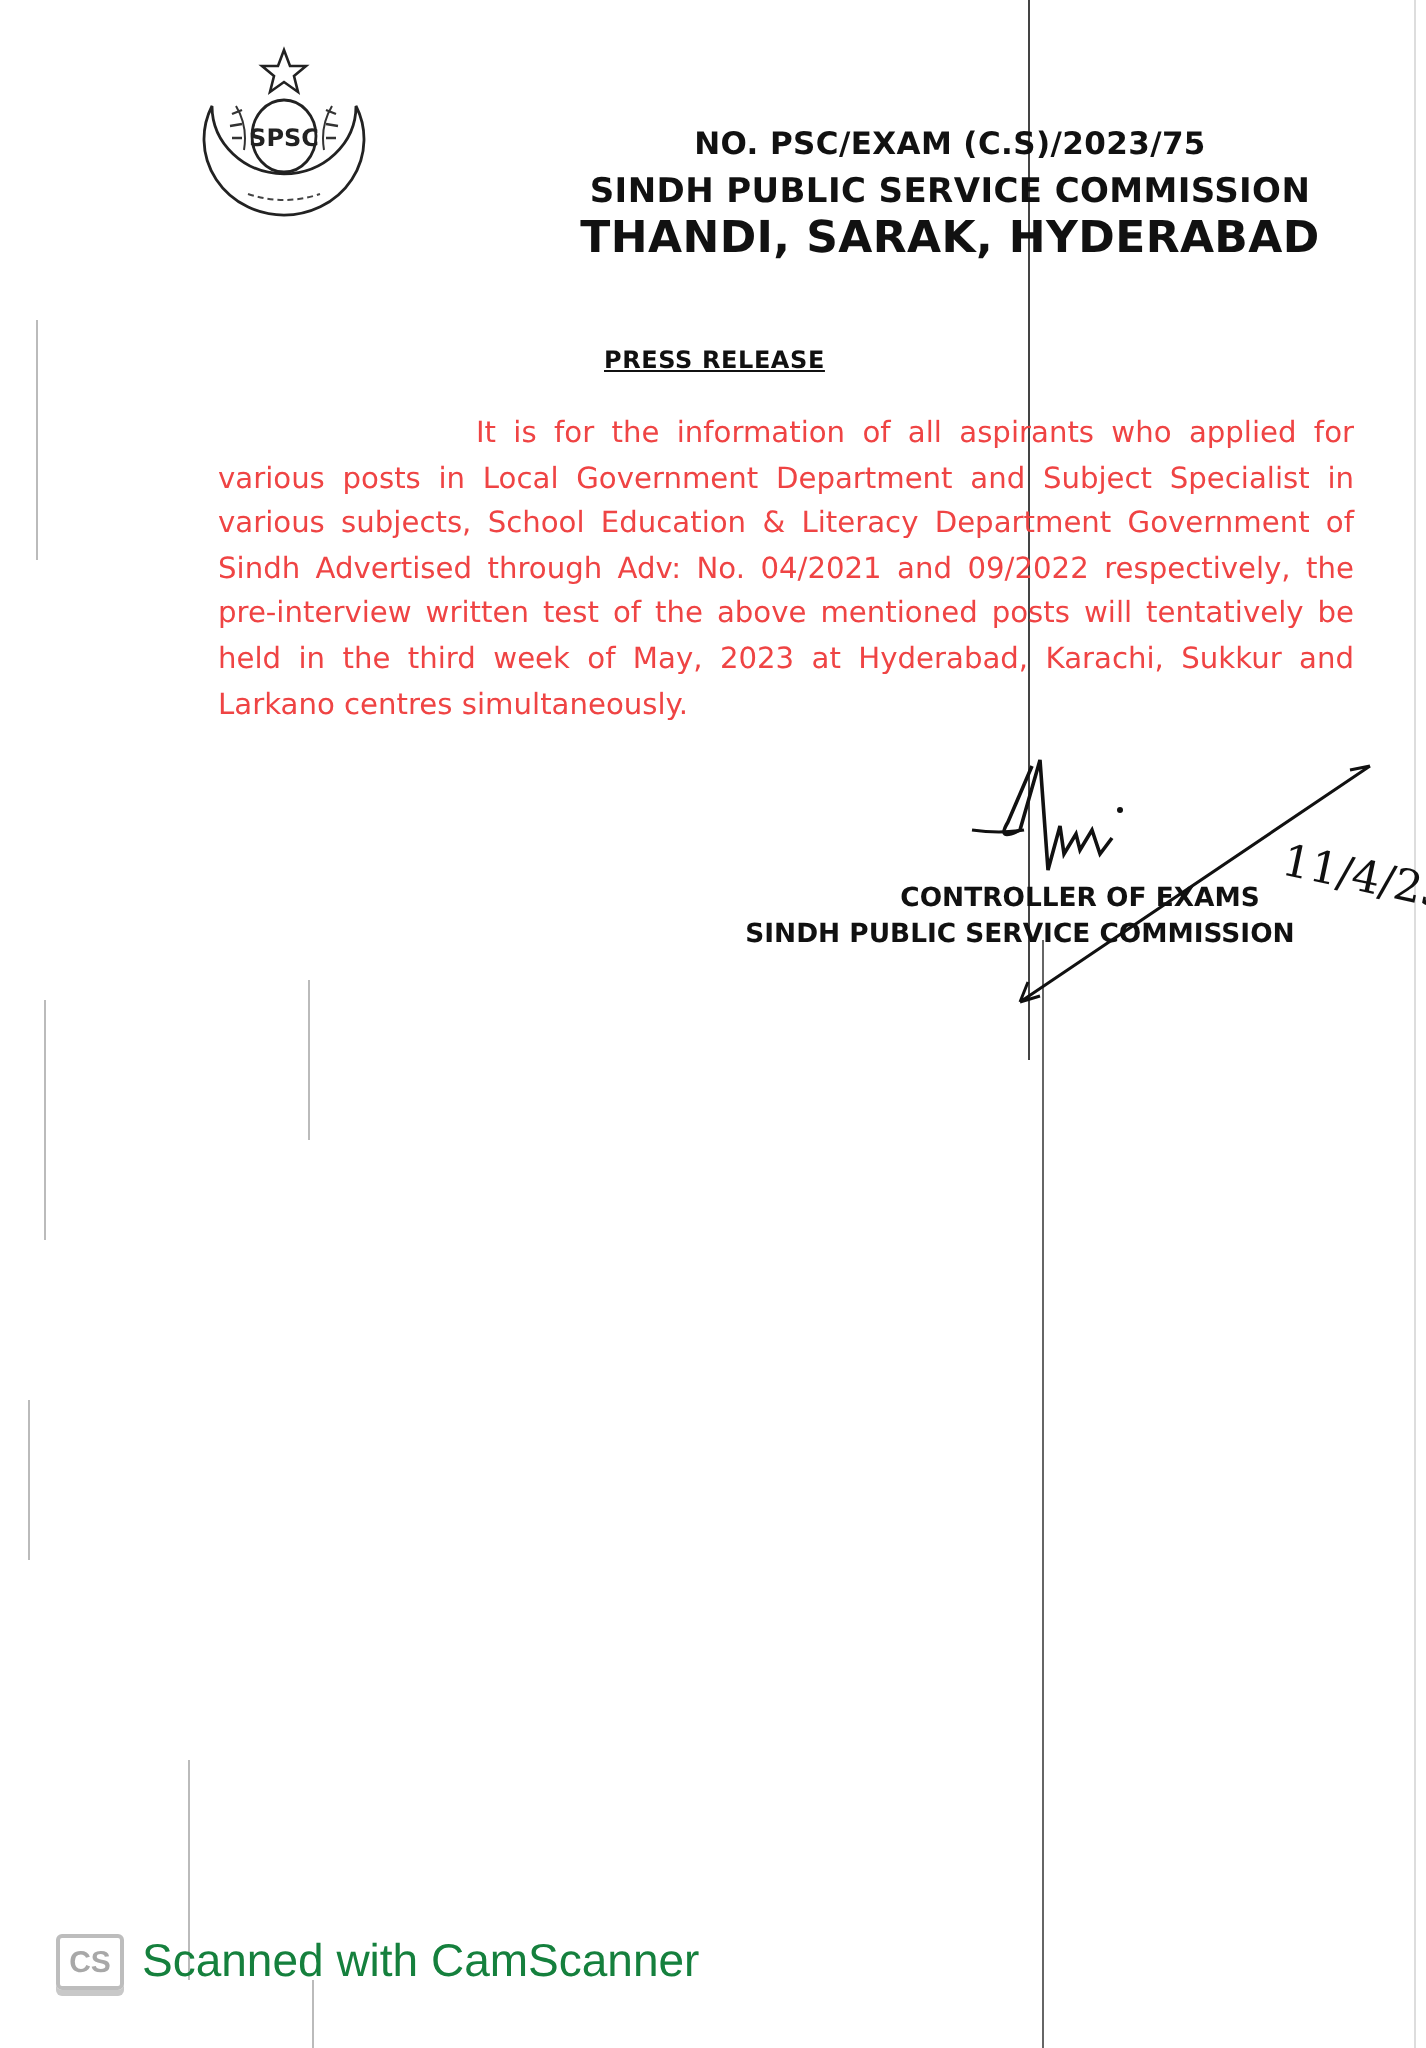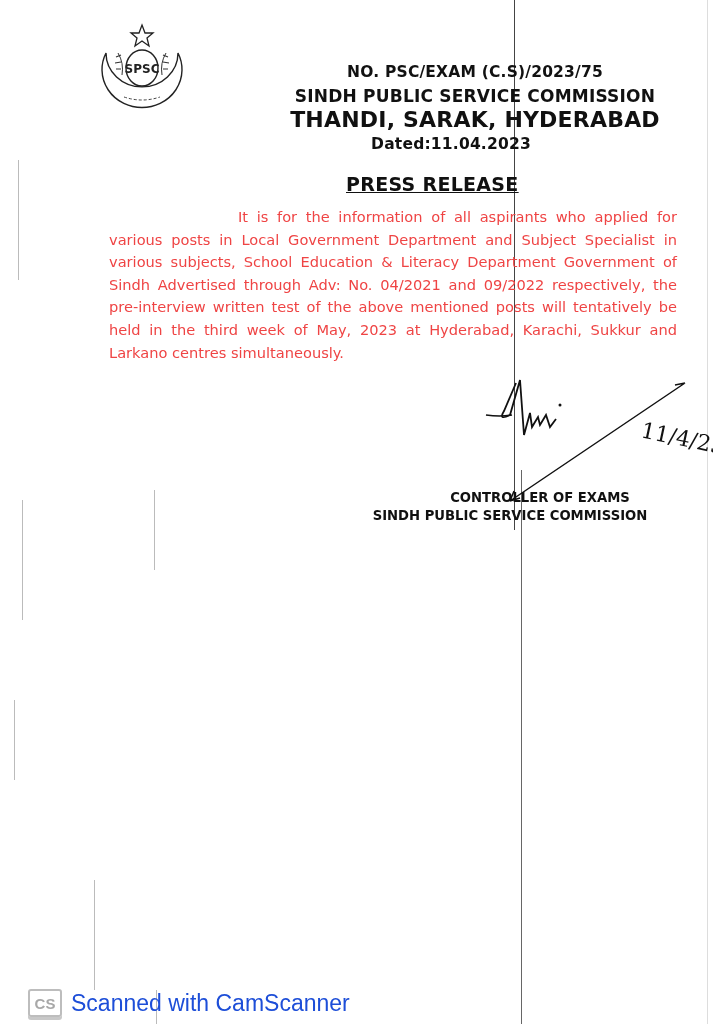--- a/index.html
+++ b/index.html
@@ -10,36 +10,36 @@
   }
   .scanline { position: absolute; background: #444; width: 1px; }
   .faint { background: #bbb; }
   .logo { position: absolute; left: 96px; top: 23px; width: 92px; height: 88px; }
   .header { position: absolute; left: 270px; top: 36px; width: 410px; text-align: center; font-weight: bold; margin-top: 24px; }
   .header .l { font-size: 16.5px; line-height: 24px; letter-spacing: 0.2px; }
   .header .l1 { font-size: 15.5px; }
   .header .l2 { font-size: 17px; }
   .header .l3 { font-size: 22px; }
   .header .l4 { font-size: 15.5px; padding-right: 48px; }
-  .title { position: absolute; left: 302px; top: 173px; font-weight: bold; font-size: 19px; text-decoration: underline; letter-spacing: 0.3px; margin-left: 44px; }
+  .title { position: absolute; left: 302px; top: 173px; font-weight: bold; font-size: 12px; text-decoration: underline; letter-spacing: 0.3px; }
   .body-text {
     position: absolute; left: 109px; top: 206px; width: 568px;
     font-size: 14.6px; line-height: 22.6px; text-align: justify; text-align-last: left;
     text-indent: 129px; color: #ef4444;
   }
   .sig { position: absolute; left: 480px; top: 375px; width: 240px; height: 140px; }
-  .ctrl { position: absolute; top: 441px; width: 400px; left: 310px; text-align: center; font-weight: bold; font-size: 13.2px; line-height: 18px; margin-top: 48px; }
+  .ctrl { position: absolute; top: 441px; width: 400px; left: 310px; text-align: center; font-weight: bold; font-size: 13.2px; line-height: 18px; }
   .ctrl .c1 { padding-left: 60px; }
-  .footer { position: absolute; left: 28px; top: 967px; display: flex; align-items: flex-end; }
+  .footer { position: absolute; left: 28px; top: 967px; display: flex; align-items: flex-start; }
   .cs-badge {
     width: 30px; height: 24px; border: 2px solid #bdbdbd; border-radius: 3px;
     color: #a8a8a8; font-weight: bold; font-size: 15px; display: flex; align-items: center; justify-content: center;
     box-shadow: 0 3px 0 #c8c8c8; font-family: "Liberation Sans", sans-serif;
   }
-  .cs-text { margin-left: 9px; font-size: 23px; color: #1d4ed8; font-family: "Liberation Sans", sans-serif; margin-top: 23px; }
+  .cs-text { margin-left: 9px; font-size: 23px; color: #15803d; font-family: "Liberation Sans", sans-serif; }
 </style>
 </head>
 <body>
 
 <div class="scanline" style="left:514px; top:0; height:530px;"></div>
 <div class="scanline" style="left:521px; top:470px; height:560px; background:#666;"></div>
 <div class="scanline faint" style="left:18px; top:160px; height:120px;"></div>
 <div class="scanline faint" style="left:22px; top:500px; height:120px;"></div>
 <div class="scanline faint" style="left:14px; top:700px; height:80px;"></div>
 <div class="scanline faint" style="left:94px; top:880px; height:110px;"></div>
@@ -56,21 +56,20 @@
     <path d="M22,30 q6,10 4,22 M70,30 q-6,10 -4,22" fill="none" stroke="#333" stroke-width="1"></path>
     <path d="M20,34 l5,-2 M19,40 l6,-1 M20,46 l5,0 M72,34 l-5,-2 M73,40 l-6,-1 M72,46 l-5,0" stroke="#333" stroke-width="1.2"></path>
     <path d="M28,74 q18,6 36,0" fill="none" stroke="#444" stroke-width="1" stroke-dasharray="3,2"></path>
   </svg>
 </div>
 
 <div class="header">
   <div class="l l1">NO. PSC/EXAM (C.S)/2023/75</div>
   <div class="l l2">SINDH PUBLIC SERVICE COMMISSION</div>
   <div class="l l3">THANDI, SARAK, HYDERABAD</div>
-  <div class="l l4">Dated:11.04.2023</div>
 </div>
 
 <div class="title">PRESS RELEASE</div>
 
 <div class="body-text">It is for the information of all aspirants who applied for various posts in Local Government Department and Subject Specialist in various subjects, School Education &amp; Literacy Department Government of Sindh Advertised through Adv: No. 04/2021 and 09/2022 respectively, the pre-interview written test of the above mentioned posts will tentatively be held in the third week of May, 2023 at Hyderabad, Karachi, Sukkur and Larkano centres simultaneously.</div>
 
 <div class="sig">
   <svg width="240" height="140" viewBox="0 0 240 140">
     <path d="M36,8 L24,36 Q18,46 30,40 L40,5 L44,60 L50,38 L52,52 L58,42 L60,50 L66,40 L70,52 L76,44" fill="none" stroke="#111" stroke-width="1.8"></path>
     <path d="M6,40 Q20,42 32,40" fill="none" stroke="#111" stroke-width="1.6"></path>

